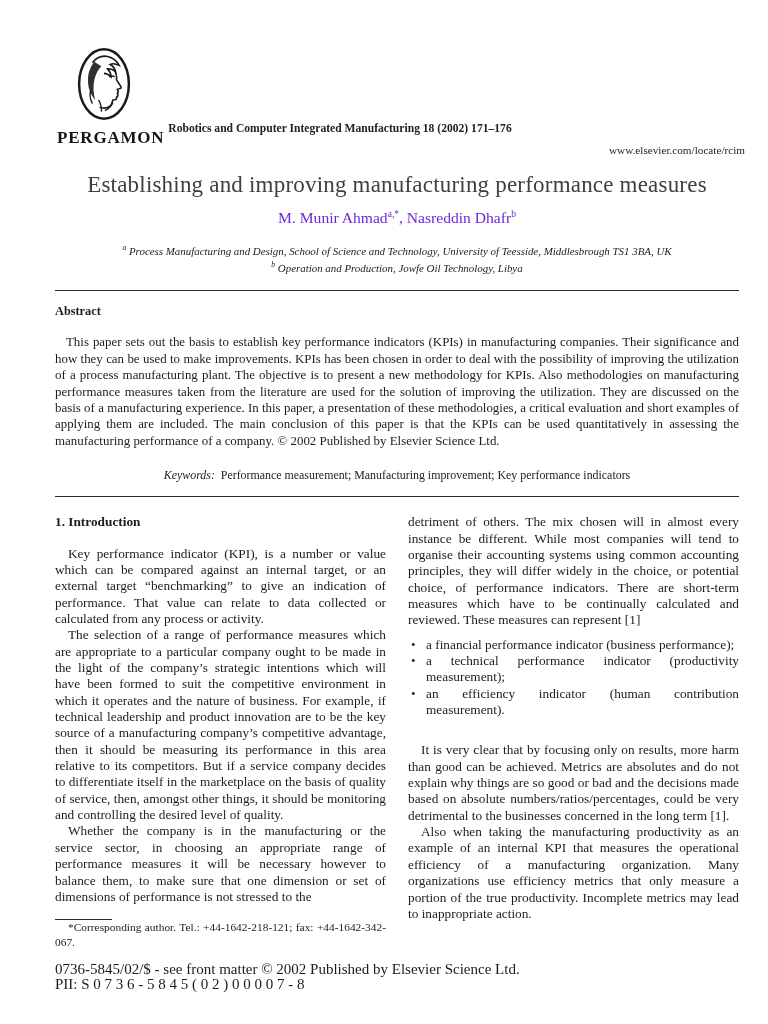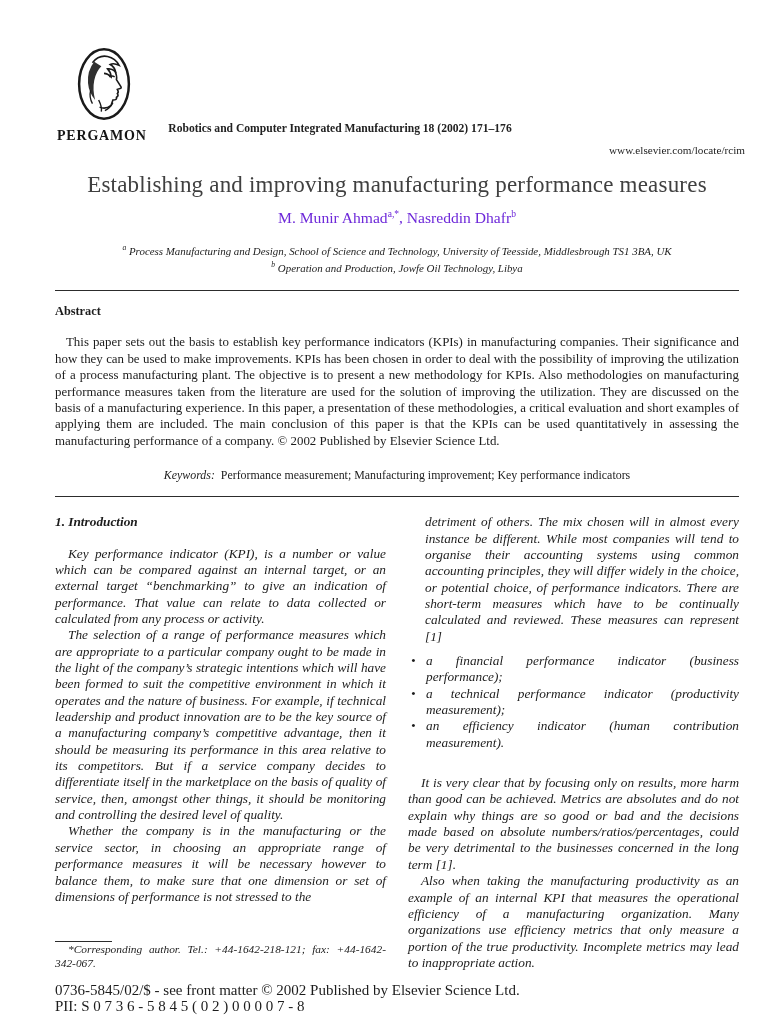--- a/index.html
+++ b/index.html
@@ -15,21 +15,21 @@
     padding: 0 29px 0 55px;
     overflow: hidden;
   }
   
   .header { position: relative; height: 172px; }
   .logo-wrap { position: absolute; left: 2px; top: 44px; width: 120px; text-align: left; }
   .logo-wrap svg { display: block; margin-left: 12px; }
   .publisher-name {
     margin-top: 4px;
     font-weight: bold;
-    font-size: 14px;
+    font-size: 17px;
     letter-spacing: 0.8px;
     color: #161616;
   }
   .journal-line {
     position: absolute;
     left: 108px;
     top: 122px;
     width: 354px;
     text-align: center;
     font-size: 11.6px;
@@ -83,26 +83,26 @@
   .abstract-text {
     margin-top: 15px;
     font-size: 12.9px;
     line-height: 16.4px;
     text-align: justify;
     text-indent: 11px;
   }
   .keywords { margin-top: 19px; font-size: 11.9px; text-align: center; }
   .keywords .kw-label { font-style: italic; }
   
-  .columns { margin-top: 17px; display: flex; gap: 22px; align-items: stretch; font-style: italic; }
+  .columns { margin-top: 17px; display: flex; gap: 22px; align-items: stretch; }
   .col { flex: 1 1 0; font-size: 13.3px; line-height: 16.35px; text-align: justify; }
   .col-left { display: flex; flex-direction: column; }
   .section-heading { font-size: 13.3px; font-weight: bold; text-align: left; margin-bottom: 15px; }
   .col p { margin: 0; text-indent: 13px; }
-  .col p.no-indent { text-indent: 0; margin-left: 17px; }
+  .col p.no-indent { text-indent: 0; }
   
   .bullet-list { margin: 8px 0 0 3px; }
   .bullet-item { display: flex; }
   .bullet-item .dot { width: 15px; flex: 0 0 15px; font-size: 13px; }
   .bullet-item .bullet-text { flex: 1; text-align: justify; }
   .after-bullets { margin-top: 24px !important; }
   
   .footnote-block { margin-top: auto; padding-top: 14px; }
   .footnote-rule { width: 57px; border-top: 1.4px solid #2c2c2c; }
   .footnote-text { margin-top: 4px; font-size: 11.4px; line-height: 14.8px; text-align: justify; text-indent: 9px; }

